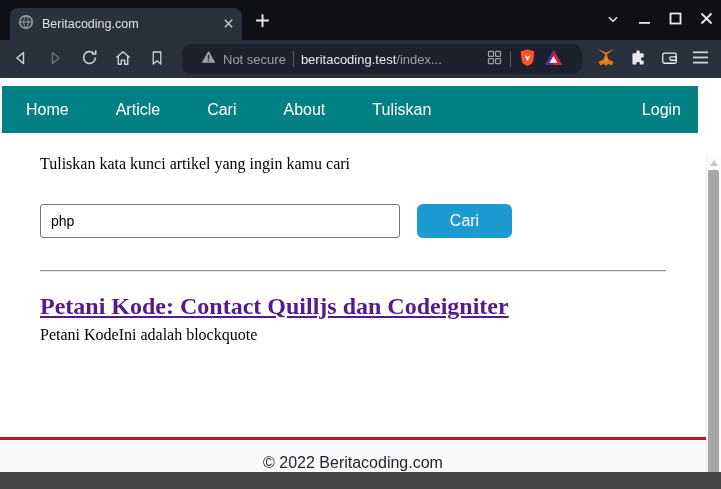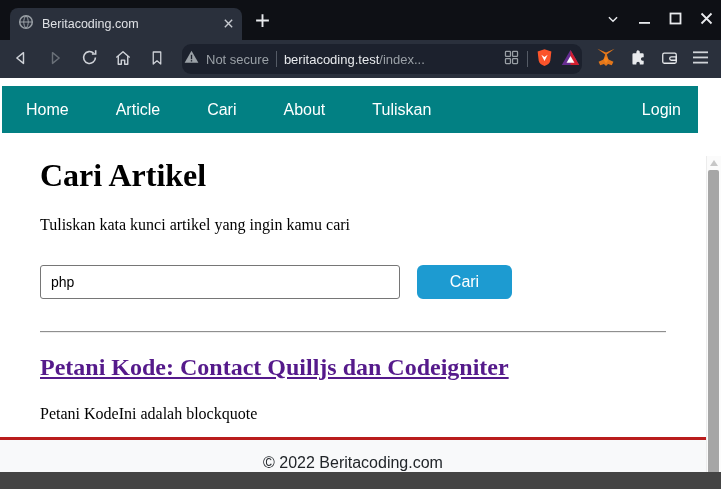--- a/index.html
+++ b/index.html
@@ -25,21 +25,21 @@
   .new-tab{position:absolute;left:254px;top:12px;}
   .win-controls{position:absolute;right:8px;top:8px;height:24px;display:flex;align-items:center;gap:18px;}
   
   .toolbar{
     position:absolute;top:40px;left:0;width:721px;height:38px;background:#2a303c;
     display:flex;align-items:center;padding:0 8px;
   }
   .nav-btn{width:26px;height:26px;margin-right:8px;border-radius:4px;}
   .urlbar{
     width:400px;height:30px;background:#1c212d;border-radius:9px;
-    display:flex;align-items:center;gap:7px;padding:0 2px;margin-left:4px;cursor:text;
+    display:flex;align-items:center;gap:7px;padding:0 19px;margin-left:4px;cursor:text;
   }
   .sec-label{color:#9aa0a6;font-size:13px;white-space:nowrap;}
   .url-text{font-size:13px;white-space:nowrap;overflow:hidden;flex:1;}
   .url-host{color:#e8eaed;}
   .url-path{color:#9aa0a6;}
   .vsep{width:1px;height:16px;background:#555b66;}
   .ext-row{display:flex;align-items:center;gap:13px;margin-left:14px;}
   
   .viewport{position:absolute;top:78px;left:0;width:721px;height:411px;background:#fff;}
   .page{position:relative;width:706px;height:100%;overflow:hidden;}
@@ -60,21 +60,21 @@
   }
   .search-btn{
     width:95px;height:34px;border:none;border-radius:6px;background:var(--button);
     color:#fff;font-size:16px;font-family:"Liberation Sans",sans-serif;cursor:pointer;
   }
   .divider{margin-top:32px;border:none;border-top:1px solid #8f8f8f;border-bottom:1px solid #ededed;}
   .result-link{
     display:inline-block;margin-top:21px;font-size:24px;font-weight:bold;
     color:var(--link);text-decoration:underline;cursor:pointer;
   }
-  .excerpt{font-size:16px;margin-top:24px;}
+  .excerpt{font-size:16px;margin-top:6px;}
   .site-footer{
     position:absolute;left:0;bottom:0;width:706px;height:52px;
     background:#f8f9fa;border-top:3px solid #b91c1c;
     text-align:center;padding-top:14px;font-size:16px;color:#212529;
     font-family:"Liberation Sans",sans-serif;
   }
   
   .scrollbar{position:absolute;top:78px;right:0;width:15px;height:411px;background:#fbfbfb;border-left:1px solid #ececec;}
   .scroll-up{position:absolute;top:4px;left:3px;width:0;height:0;
     border-left:4px solid transparent;border-right:4px solid transparent;border-bottom:6px solid #c7c7c7;cursor:pointer;}
@@ -265,21 +265,20 @@
           <a class="nav-link">Home</a>
           <a class="nav-link">Article</a>
           <a class="nav-link">Cari</a>
           <a class="nav-link">About</a>
           <a class="nav-link">Tuliskan</a>
         </div>
         <a class="nav-link nav-login">Login</a>
       </div>
 
       <div class="content">
-        <h1>Cari Artikel</h1>
         <p class="subtitle">Tuliskan kata kunci artikel yang ingin kamu cari</p>
 
         <div class="search-row">
           <input class="search-input" type="text" value="php" style="">
           <button class="search-btn">Cari</button>
         </div>
 
         <hr class="divider">
 
         <a class="result-link">Petani Kode: Contact Quilljs dan Codeigniter</a>

